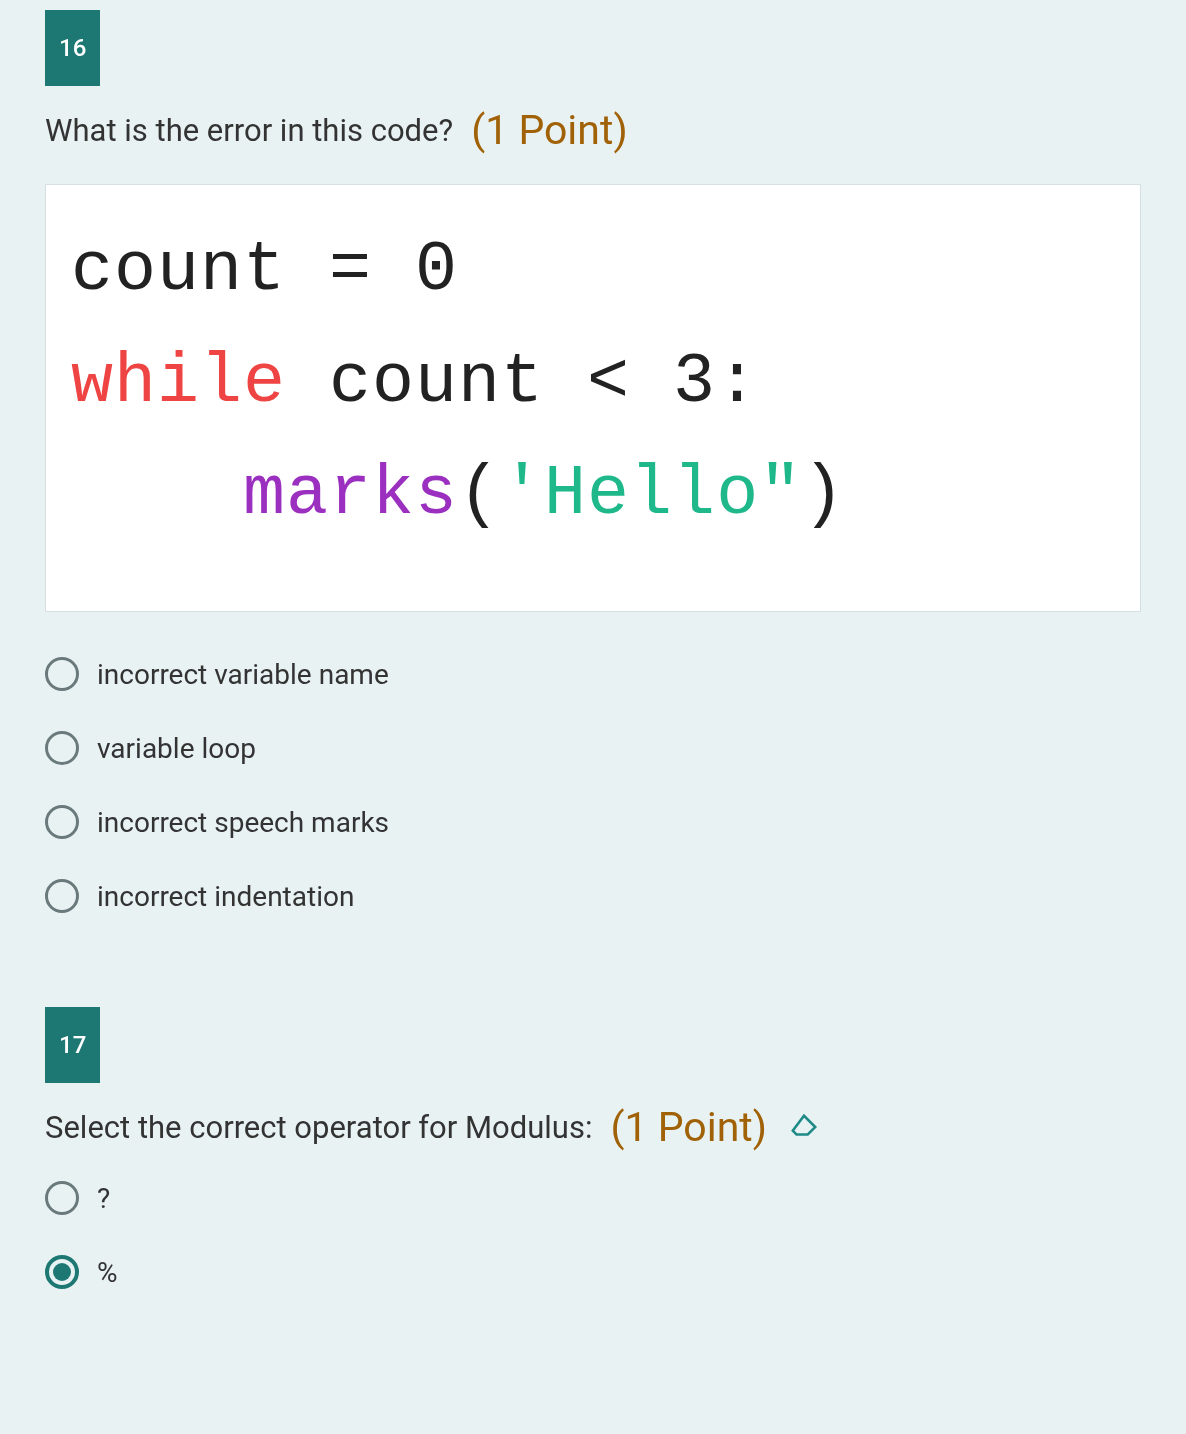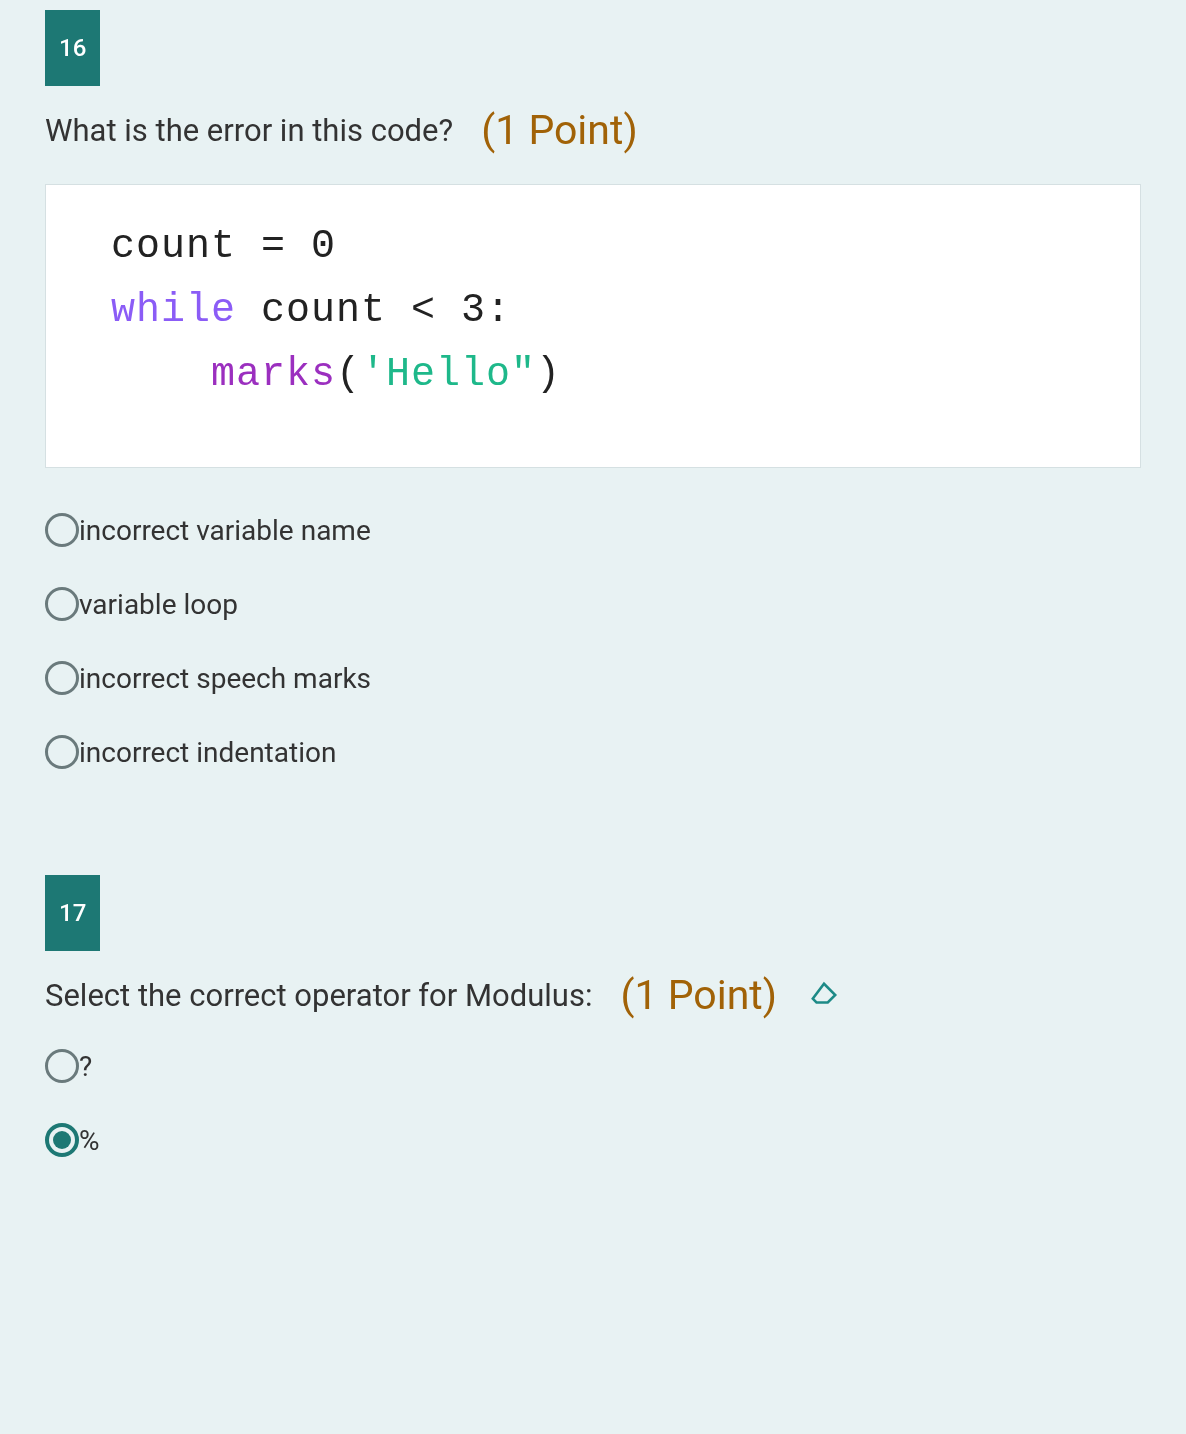--- a/index.html
+++ b/index.html
@@ -22,51 +22,51 @@
       margin-bottom: 20px;
     }
     .question-text {
       font-size: 31px;
       color: #333;
       font-weight: 400;
       margin-bottom: 30px;
       display: flex;
       align-items: center;
       flex-wrap: wrap;
-      gap: 28px;
+      gap: 18px;
     }
     .points {
       color: #a16207;
       font-size: 41px;
     }
     .code-box {
       background: #fff;
       padding: 30px 25px 60px 25px;
       margin-bottom: 45px;
       border: 1px solid #d5e0e2;
     }
     .code-line {
       font-family: "Courier New", Courier, monospace;
-      font-size: 40px;
+      font-size: 70px;
       line-height: 1.6;
       white-space: pre;
       letter-spacing: 1px;
       image-rendering: pixelated;
-      margin-left: 40px;
     }
-    .tok-kw { color: #8b5cf6; }
+    .tok-kw { color: #ef4444; }
     .tok-var { color: #222; }
     .tok-op { color: #222; }
     .tok-num { color: #222; }
     .tok-fn { color: #9b2fbf; }
     .tok-str { color: #1eb88a; }
     .tok-paren { color: #222; }
     .option-row {
       display: flex;
       align-items: center;
+      gap: 18px;
       margin-bottom: 40px;
       cursor: pointer;
     }
     .radio-outer {
       width: 34px;
       height: 34px;
       border-radius: 50%;
       border: 3px solid #6a7a7c;
       flex-shrink: 0;
       display: flex;
@@ -90,21 +90,21 @@
     .option-label {
       font-size: 28px;
       color: #333;
     }
     .eraser-icon {
       display: inline-flex;
       margin-left: 4px;
       vertical-align: middle;
     }
     .q17 .question-number {
-      margin-top: 16px;
+      margin-top: 4px;
     }
   </style>
 </head>
 <body>
 
 <div class="question-block">
   <div class="question-number">16</div>
   <div class="question-text">
     <span>What is the error in this code?</span>
     <span class="points">(1 Point)</span>

